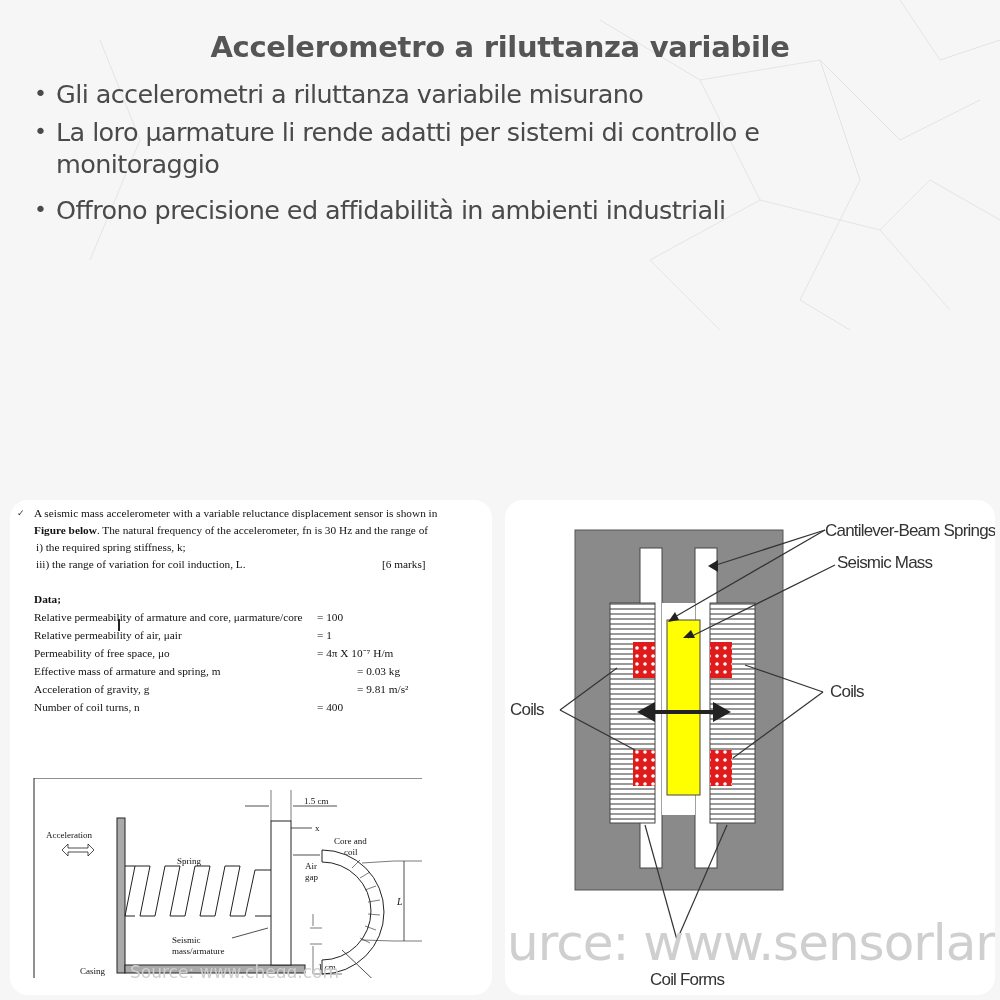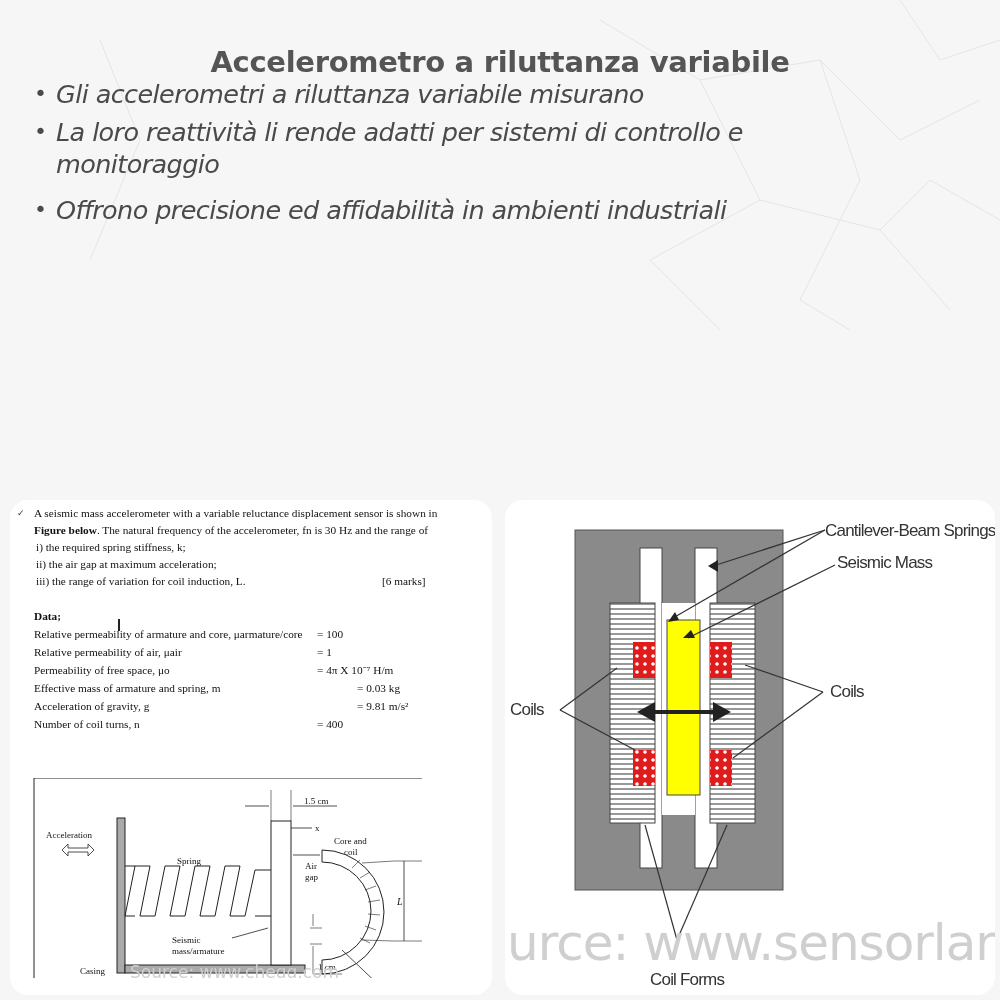--- a/index.html
+++ b/index.html
@@ -4,25 +4,25 @@
 <style>
   html, body { margin: 0; padding: 0; }
   body {
     width: 1000px; height: 1000px; overflow: hidden; position: relative;
     background: #f6f6f6;
     font-family: "DejaVu Sans", sans-serif;
     color: #4a4a4a;
   }
   .bg-lines { position: absolute; left: 0; top: 0; width: 1000px; height: 500px; z-index: 0; }
   .slide-title {
-    position: absolute; top: 26px; left: 0; width: 1000px; text-align: center;
+    position: absolute; top: 11px; left: 0; width: 1000px; text-align: center;
     font-size: 29px; color: #555; letter-spacing: -0.3px; z-index: 1;
   }
   .bullets { position: absolute; left: 34px; top: 82px; width: 950px; z-index: 1; margin: 0; padding: 0; list-style: none; }
-  .bullet { position: relative; padding-left: 22px; font-size: 25.5px; line-height: 32px; color: #4a4a4a; letter-spacing: -0.6px; font-style: italic; }
+  .bullet { position: relative; padding-left: 22px; font-size: 25.5px; line-height: 32px; color: #4a4a4a; letter-spacing: -0.6px; }
   .bullet::before { content: "•"; position: absolute; left: 0; top: 0; font-size: 22px; }
   .bullet.tight { line-height: 24px; }
   .b1 { margin-bottom: 10px; }
   .b2 { margin-bottom: 6px; }
   .b3 { margin-bottom: 14px; }
 
   .panel { position: absolute; top: 500px; height: 495px; background: #fff; border-radius: 18px; overflow: hidden; z-index: 1; }
   .panel-left { left: 10px; width: 482px; }
   .panel-right { left: 505px; width: 490px; }
 
@@ -60,35 +60,34 @@
   </g>
 </svg>
 
 <h1 class="slide-title">Accelerometro a riluttanza variabile</h1>
 
 <ul class="bullets">
   <li class="bullet tight b1">
     <div>Gli accelerometri a riluttanza variabile misurano</div>
   </li>
   <li class="bullet b3">
-    <div>La loro reattività li rende adatti per sistemi di controllo e</div>
+    <div>La loro μarmature li rende adatti per sistemi di controllo e</div>
     <div>monitoraggio</div>
   </li>
   <li class="bullet">
     <div>Offrono precisione ed affidabilità in ambienti industriali</div>
   </li>
 </ul>
 
 <div class="panel panel-left">
   <span class="check">✓</span>
   <div class="doc">
     <div class="doc-line">A seismic mass accelerometer  with a variable reluctance displacement sensor is shown in</div>
     <div class="doc-line"><b>Figure below</b><span>. The natural frequency of the accelerometer, fn is 30 Hz and the range of</span></div>
     <div class="doc-line indent">i)   the required spring stiffness, k;</div>
-    <div class="doc-line indent">ii)  the air gap at maximum  acceleration;</div>
     <div class="doc-line indent" style="position:relative">
       <span>iii) the range of variation  for coil induction,  L.</span>
       <span class="marks">[6 marks]</span>
     </div>
     <div class="cursor"></div>
     <div style="height:14px"></div>
     <div class="doc-line data-head">Data;</div>
     <div class="data-row"><span>Relative permeability  of armature and core, μarmature/core</span><span class="val">= 100</span></div>
     <div class="data-row"><span>Relative permeability  of air, μair</span><span class="val">= 1</span></div>
     <div class="data-row"><span>Permeability of free space, μo</span><span class="val">= 4π X 10⁻⁷ H/m</span></div>

